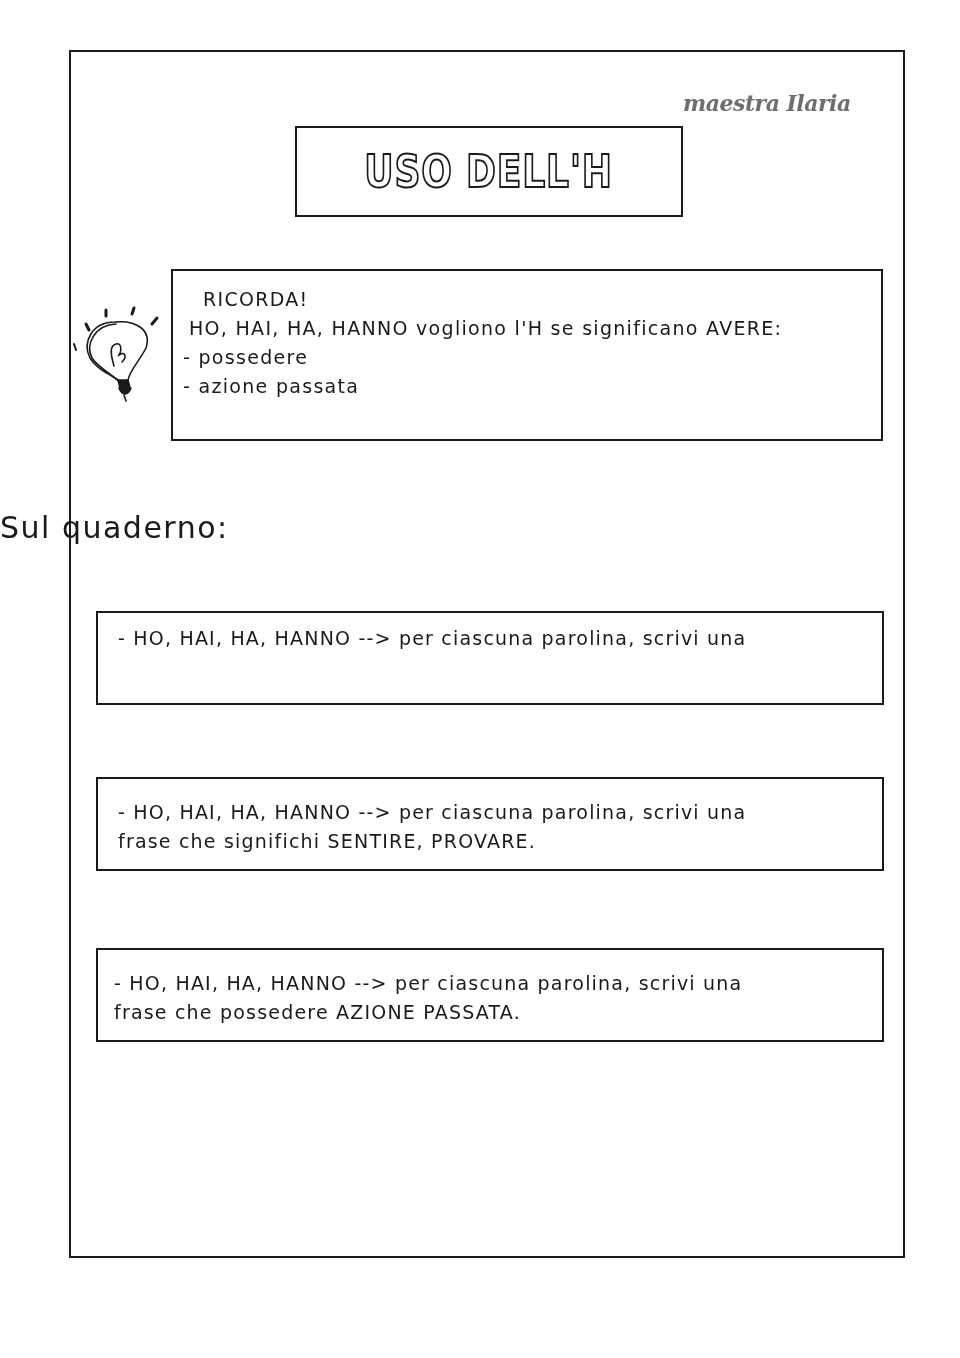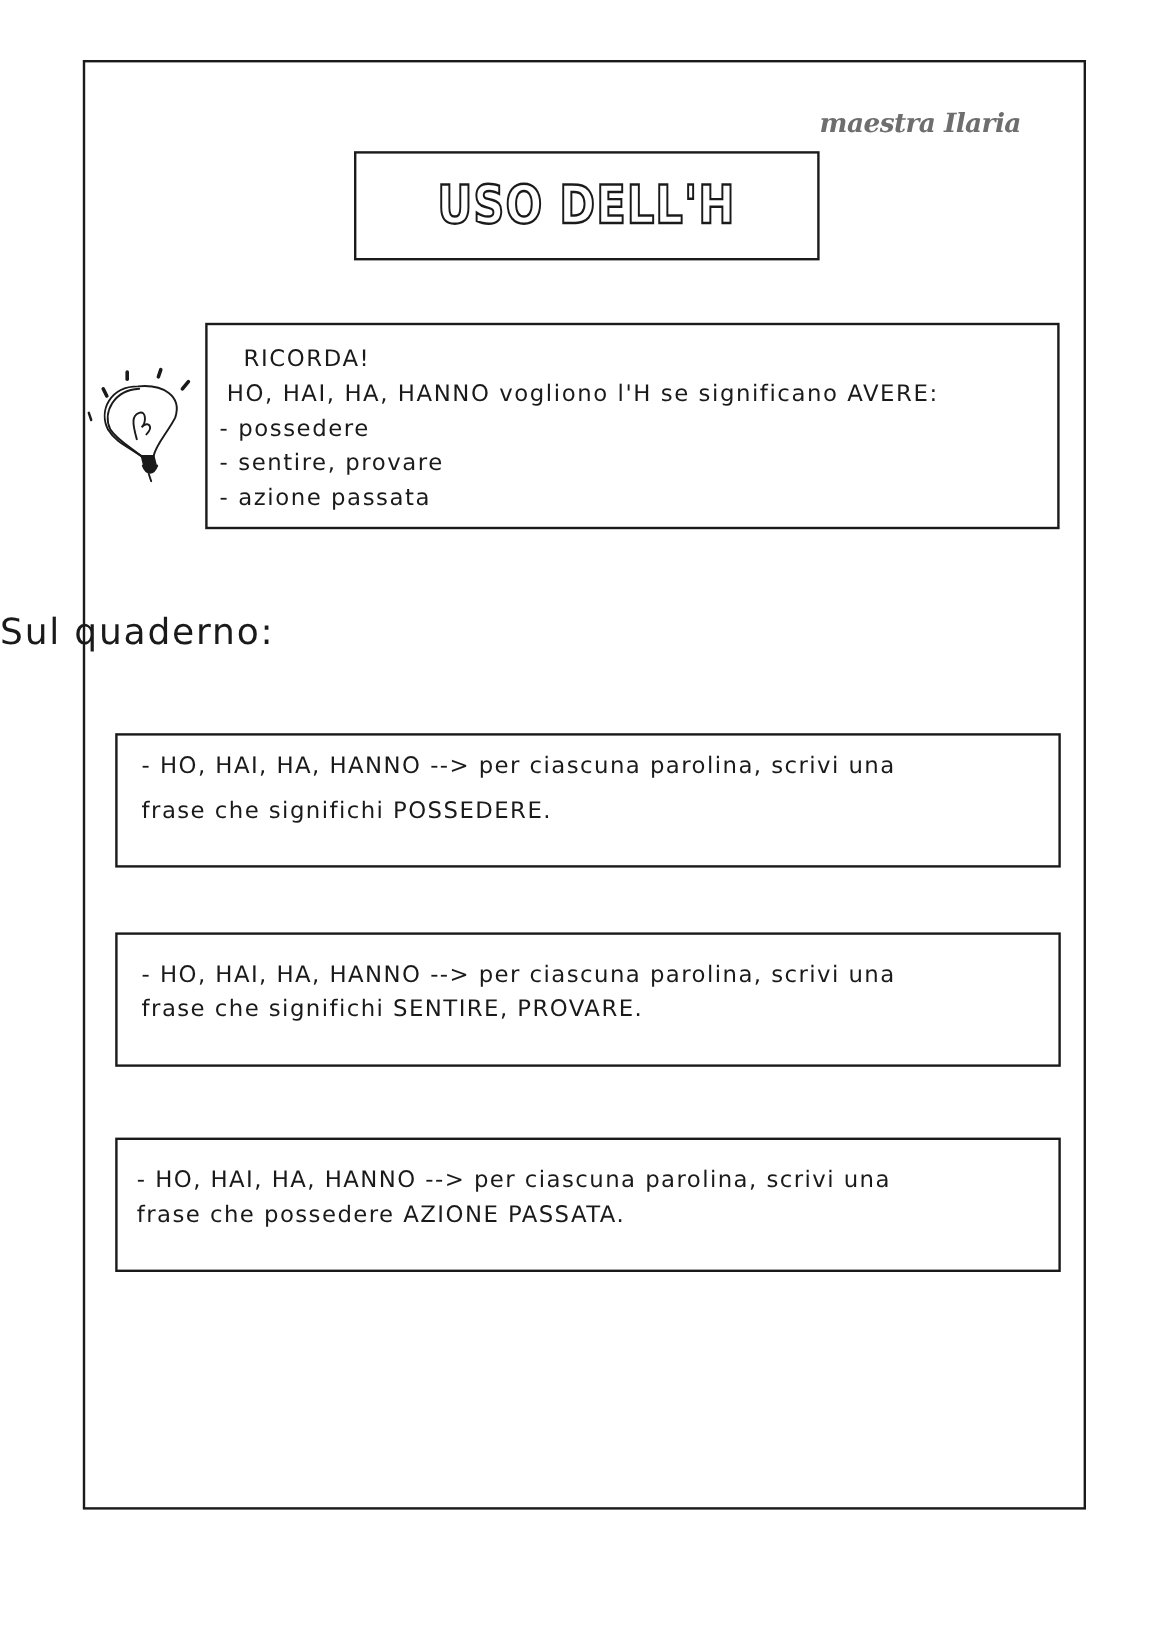--- a/index.html
+++ b/index.html
@@ -7,21 +7,21 @@
     .page-frame { position: absolute; left: 69px; top: 50px; width: 836px; height: 1208px; border: 2px solid #1a1a1a; box-sizing: border-box; }
     .author { position: absolute; left: 683px; top: 58px; font-family: "DejaVu Serif", serif; font-style: italic; font-weight: bold; font-size: 22px; color: #6e6e6e; letter-spacing: -0.5px; margin-top: 32px; }
     .title-box { position: absolute; left: 295px; top: 126px; width: 388px; height: 91px; border: 2px solid #1a1a1a; box-sizing: border-box; display: flex; align-items: center; justify-content: center; }
     .title-text { font-family: "DejaVu Sans", sans-serif; font-weight: bold; font-size: 44px; letter-spacing: 1px; color: #ffffff; -webkit-text-stroke: 2px #1a1a1a; transform: scaleX(0.82); }
     .bulb { position: absolute; left: 70px; top: 300px; width: 95px; height: 110px; }
     .remember-box { position: absolute; left: 171px; top: 269px; width: 712px; height: 172px; border: 2px solid #1a1a1a; box-sizing: border-box; padding: 14px 10px 0 10px; font-size: 19px; letter-spacing: 1.3px; line-height: 29px; }
     .remember-heading { padding-left: 20px; }
     .remember-intro { padding-left: 6px; }
     .remember-item { padding-left: 0; }
     .section-heading { position: absolute; left: 0; width: 960px; top: 510px; text-align: left; font-size: 30px; letter-spacing: 1.5px; }
-    .task-box { position: absolute; left: 96px; width: 788px; height: 112px; border: 2px solid #1a1a1a; box-sizing: border-box; font-size: 19px; letter-spacing: 1.2px; }
+    .task-box { position: absolute; left: 96px; width: 788px; height: 94px; border: 2px solid #1a1a1a; box-sizing: border-box; font-size: 19px; letter-spacing: 1.2px; }
     .task-box .line { position: absolute; left: 20px; white-space: nowrap; }
   </style>
 </head>
 <body>
 
 <div class="page-frame"></div>
 
 <div class="author">maestra Ilaria</div>
 
 <div class="title-box">
@@ -39,29 +39,27 @@
   <path d="M44 66 C 40 52, 40 46, 46 44 C 52 42, 52 52, 48 56 C 54 50, 58 56, 52 62"></path>
   <path d="M48 80 L 50 88 L 60 88 L 58 80" fill="#1a1a1a"></path>
   <path d="M49 88 C 52 96, 58 96, 61 88" fill="#1a1a1a"></path>
   <path d="M54 95 L 56 101"></path>
 </svg>
 
 <div class="remember-box">
   <div class="remember-heading">RICORDA!</div>
   <div class="remember-intro">HO, HAI, HA, HANNO vogliono l'H se significano AVERE:</div>
   <div class="remember-item">- possedere</div>
-  <div class="remember-item">- sentire, provare</div>
   <div class="remember-item">- azione passata</div>
 </div>
 
 <div class="section-heading">Sul quaderno:</div>
 
 <div class="task-box" style="top:611px;">
   <span class="line" style="top:14px;">- HO, HAI, HA, HANNO --&gt; per ciascuna parolina, scrivi una</span>
-  <span class="line" style="top:52px;">frase che significhi POSSEDERE.</span>
 </div>
 
 <div class="task-box" style="top:777px;">
   <span class="line" style="top:22px;">- HO, HAI, HA, HANNO --&gt; per ciascuna parolina, scrivi una</span>
   <span class="line" style="top:51px;">frase che significhi SENTIRE, PROVARE.</span>
 </div>
 
 <div class="task-box" style="top:948px;">
   <span class="line" style="top:22px; left:16px;">- HO, HAI, HA, HANNO --&gt; per ciascuna parolina, scrivi una</span>
   <span class="line" style="top:51px; left:16px;">frase che possedere AZIONE PASSATA.</span>

